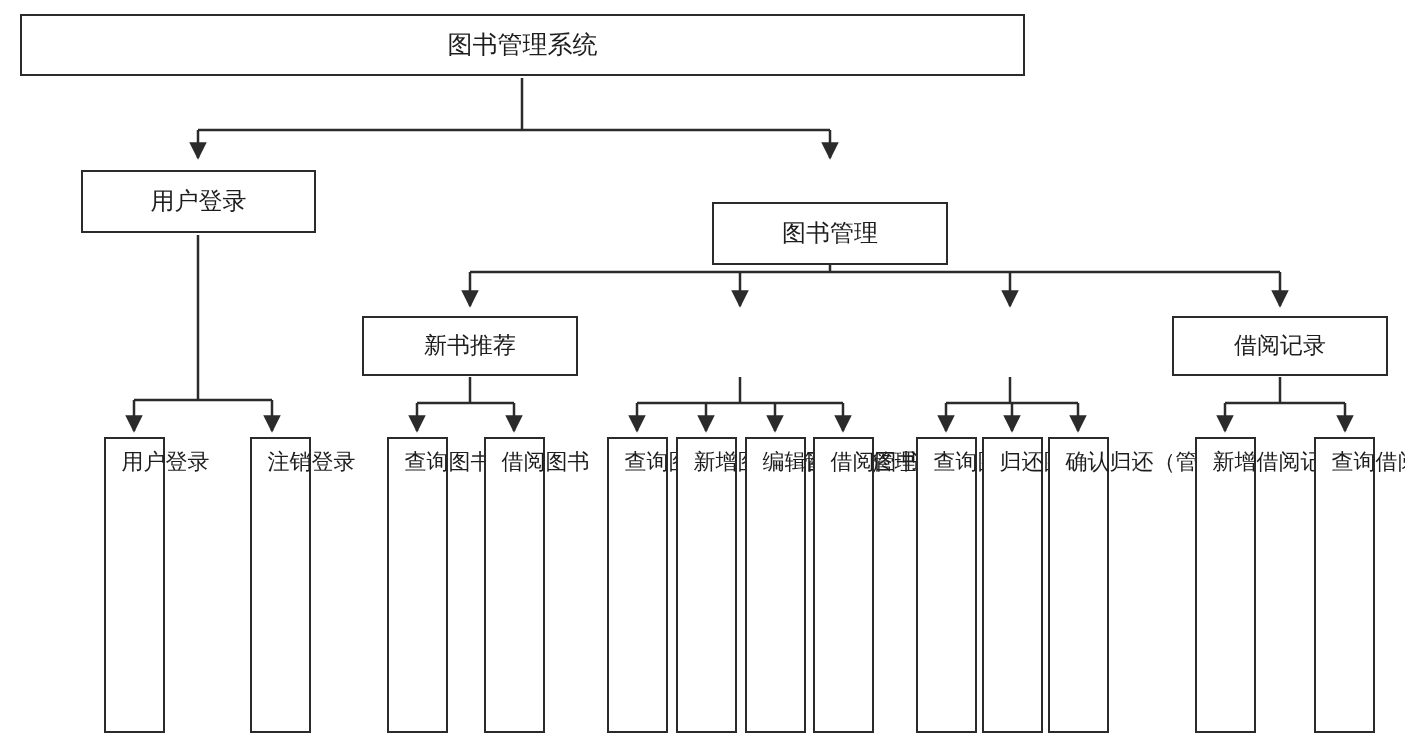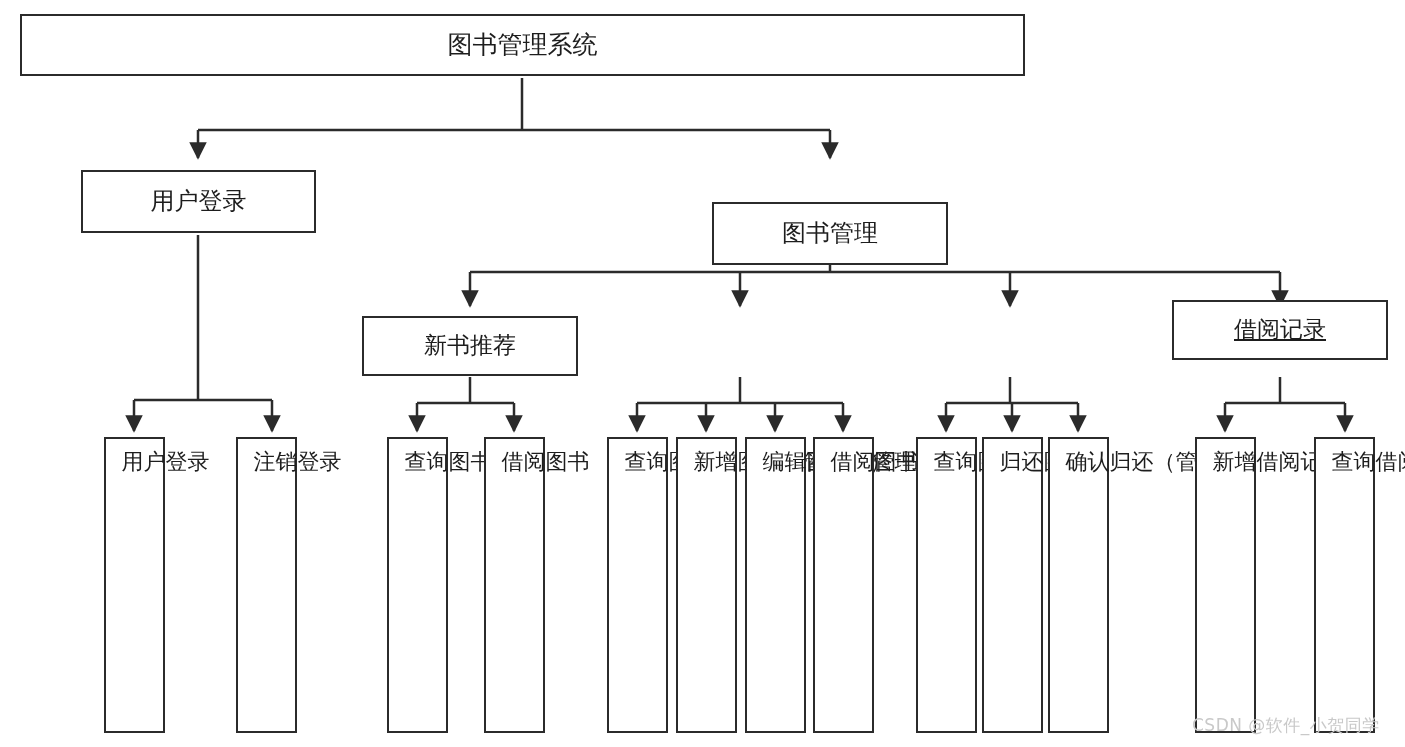--- a/index.html
+++ b/index.html
@@ -134,28 +134,28 @@
   <div class="node node-l2" style="left:712px; top:170px; width:236px; height:63px;margin-top:32px;">
     <span class="label">图书管理</span>
   </div>
 
   <div class="node node-l3" style="left:362px; top:316px; width:216px; height:60px;">
     <span class="label">新书推荐</span>
   </div>
 
 
 
-  <div class="node node-l3" style="left:1172px; top:300px; width:216px; height:60px;text-decoration:underline;">
+  <div class="node node-l3" style="left:1172px; top:316px; width:216px; height:60px;">
     <span class="label">借阅记录</span>
   </div>
 
   <div class="node node-leaf" style="left:104px; top:437px; width:61px; height:296px;">
     <span class="label">用户登录</span>
   </div>
-  <div class="node node-leaf" style="left:236px; top:437px; width:61px; height:296px;">
+  <div class="node node-leaf" style="left:250px; top:437px; width:61px; height:296px;">
     <span class="label">注销登录</span>
   </div>
 
   <div class="node node-leaf" style="left:387px; top:437px; width:61px; height:296px;">
     <span class="label">查询图书</span>
   </div>
   <div class="node node-leaf" style="left:484px; top:437px; width:61px; height:296px;">
     <span class="label">借阅图书</span>
   </div>
 
@@ -182,15 +182,14 @@
     <span class="label">确认归还（管理员）</span>
   </div>
 
   <div class="node node-leaf" style="left:1195px; top:437px; width:61px; height:296px;">
     <span class="label">新增借阅记录</span>
   </div>
   <div class="node node-leaf" style="left:1314px; top:437px; width:61px; height:296px;">
     <span class="label">查询借阅记录</span>
   </div>
 
-  <div class="watermark">CSDN @软件_小贺同学</div>
 
 </div>
 
 </body></html>

